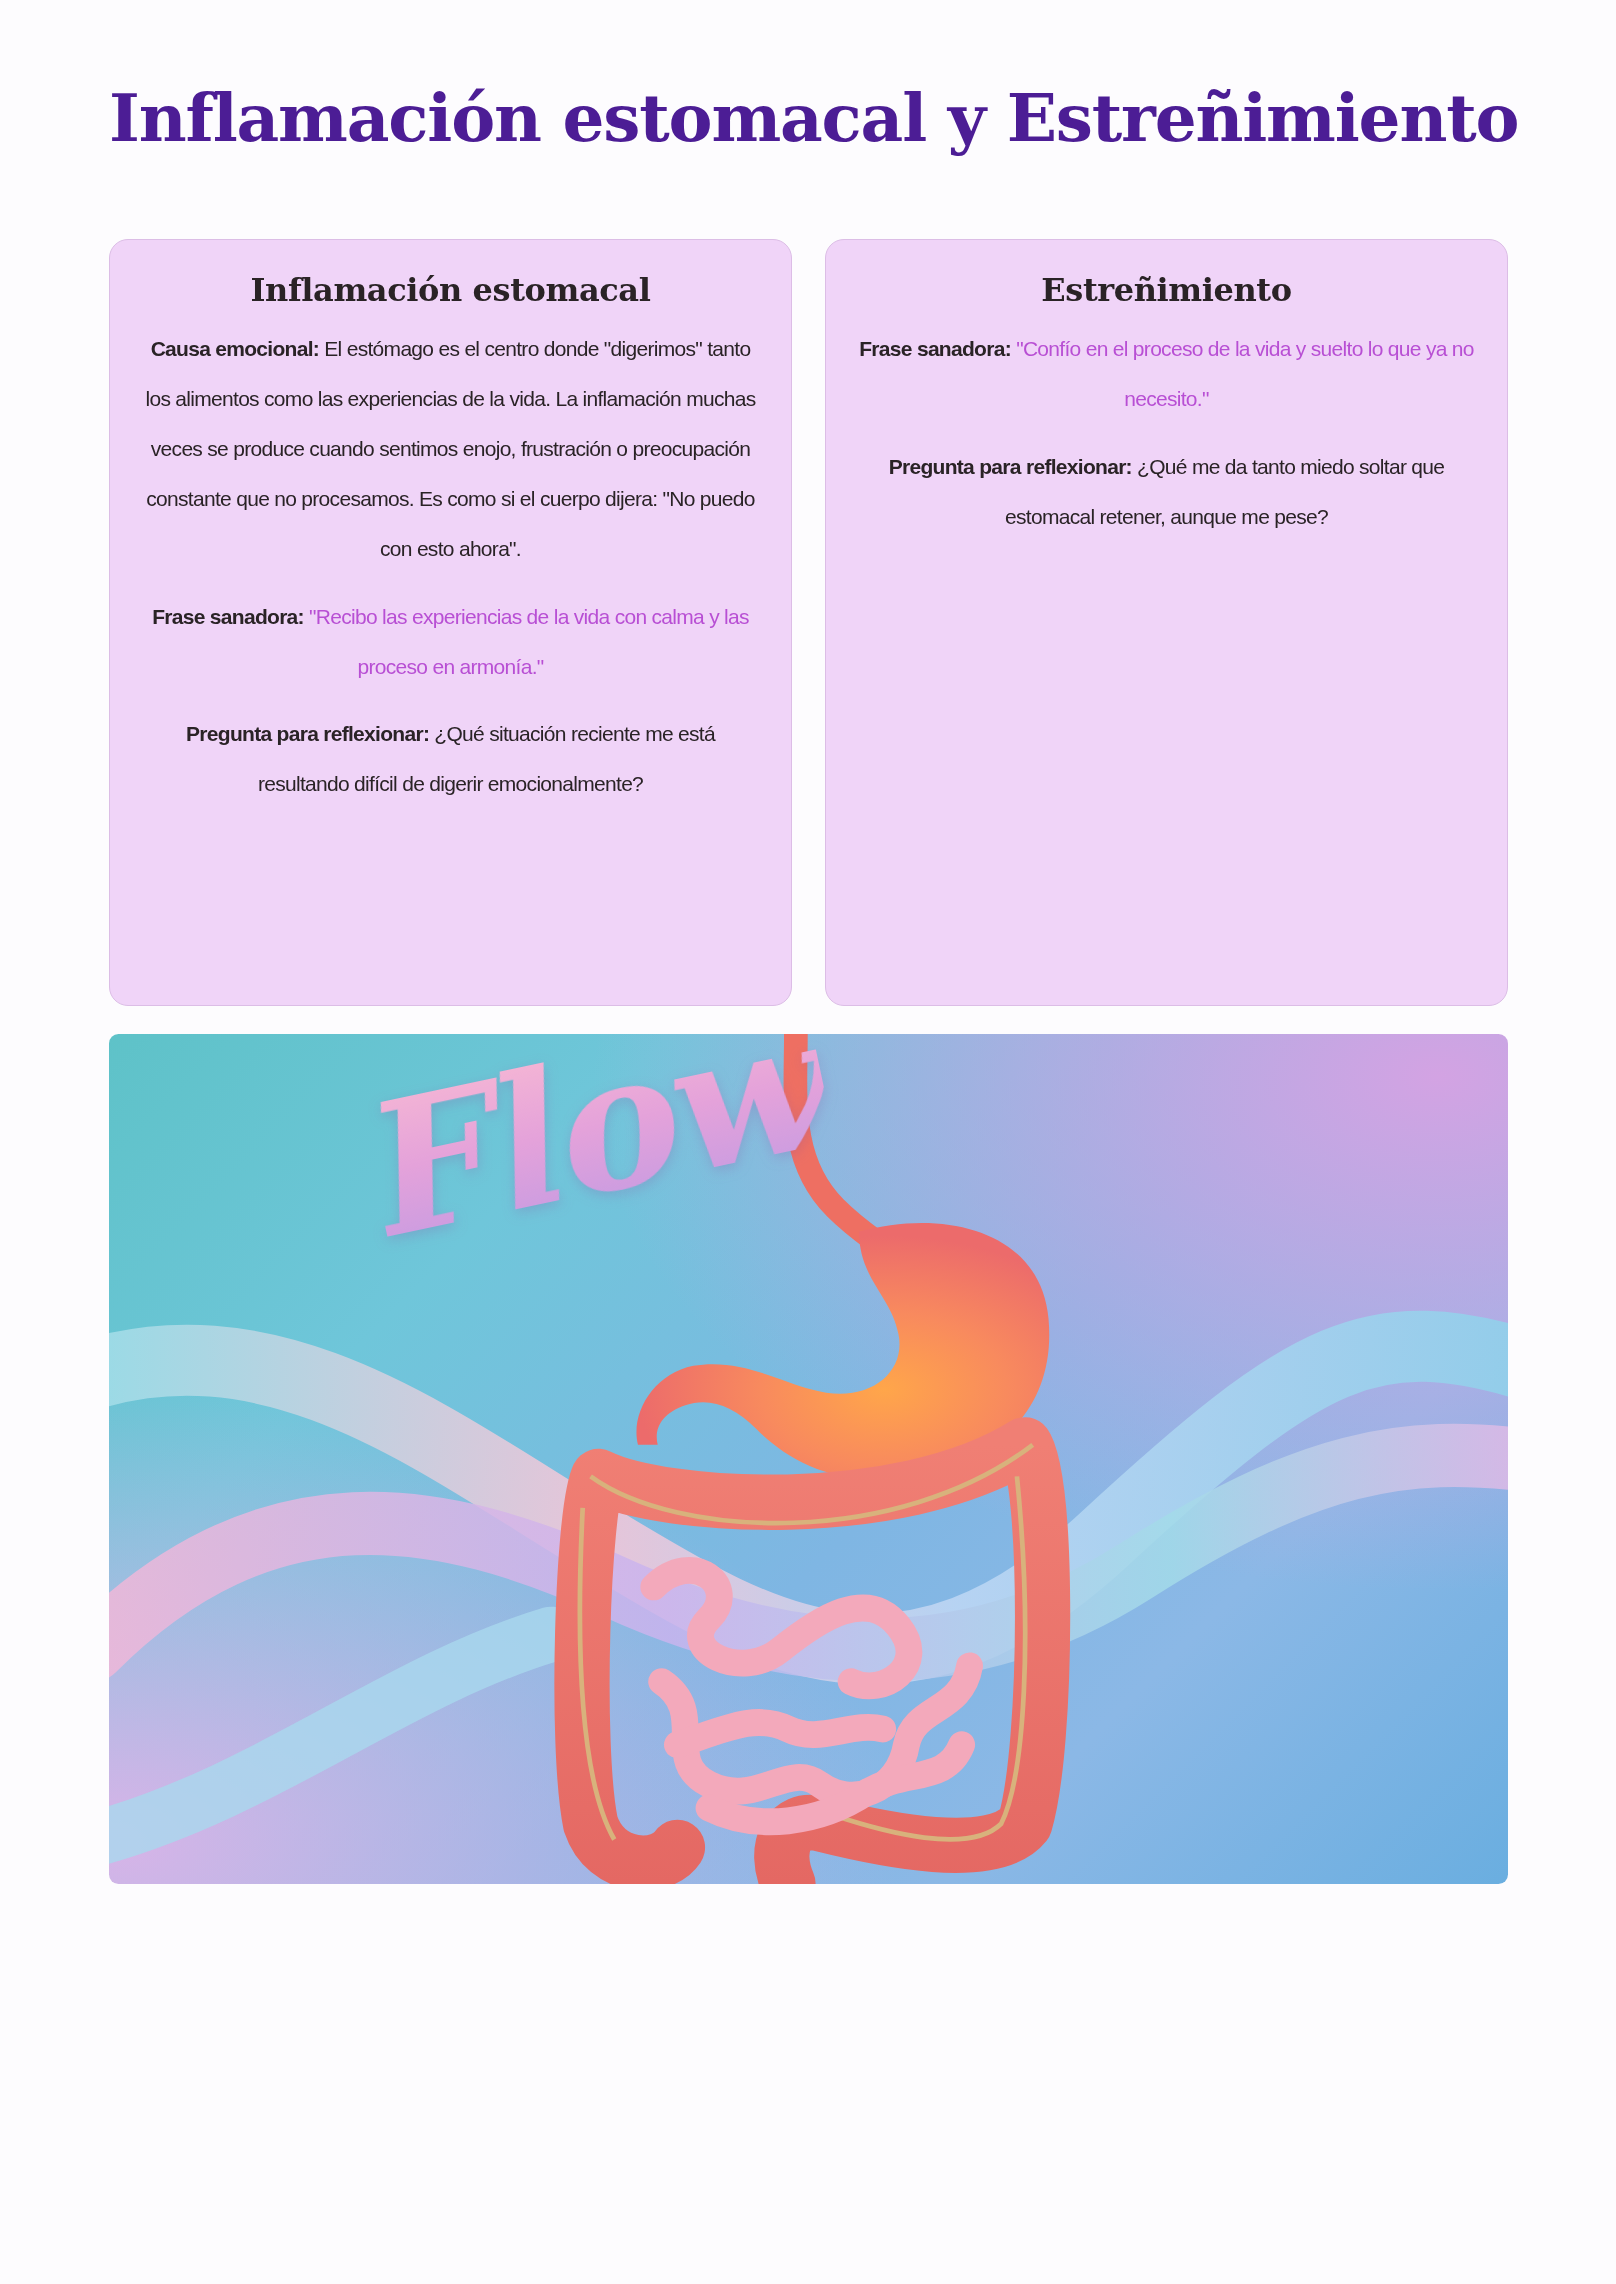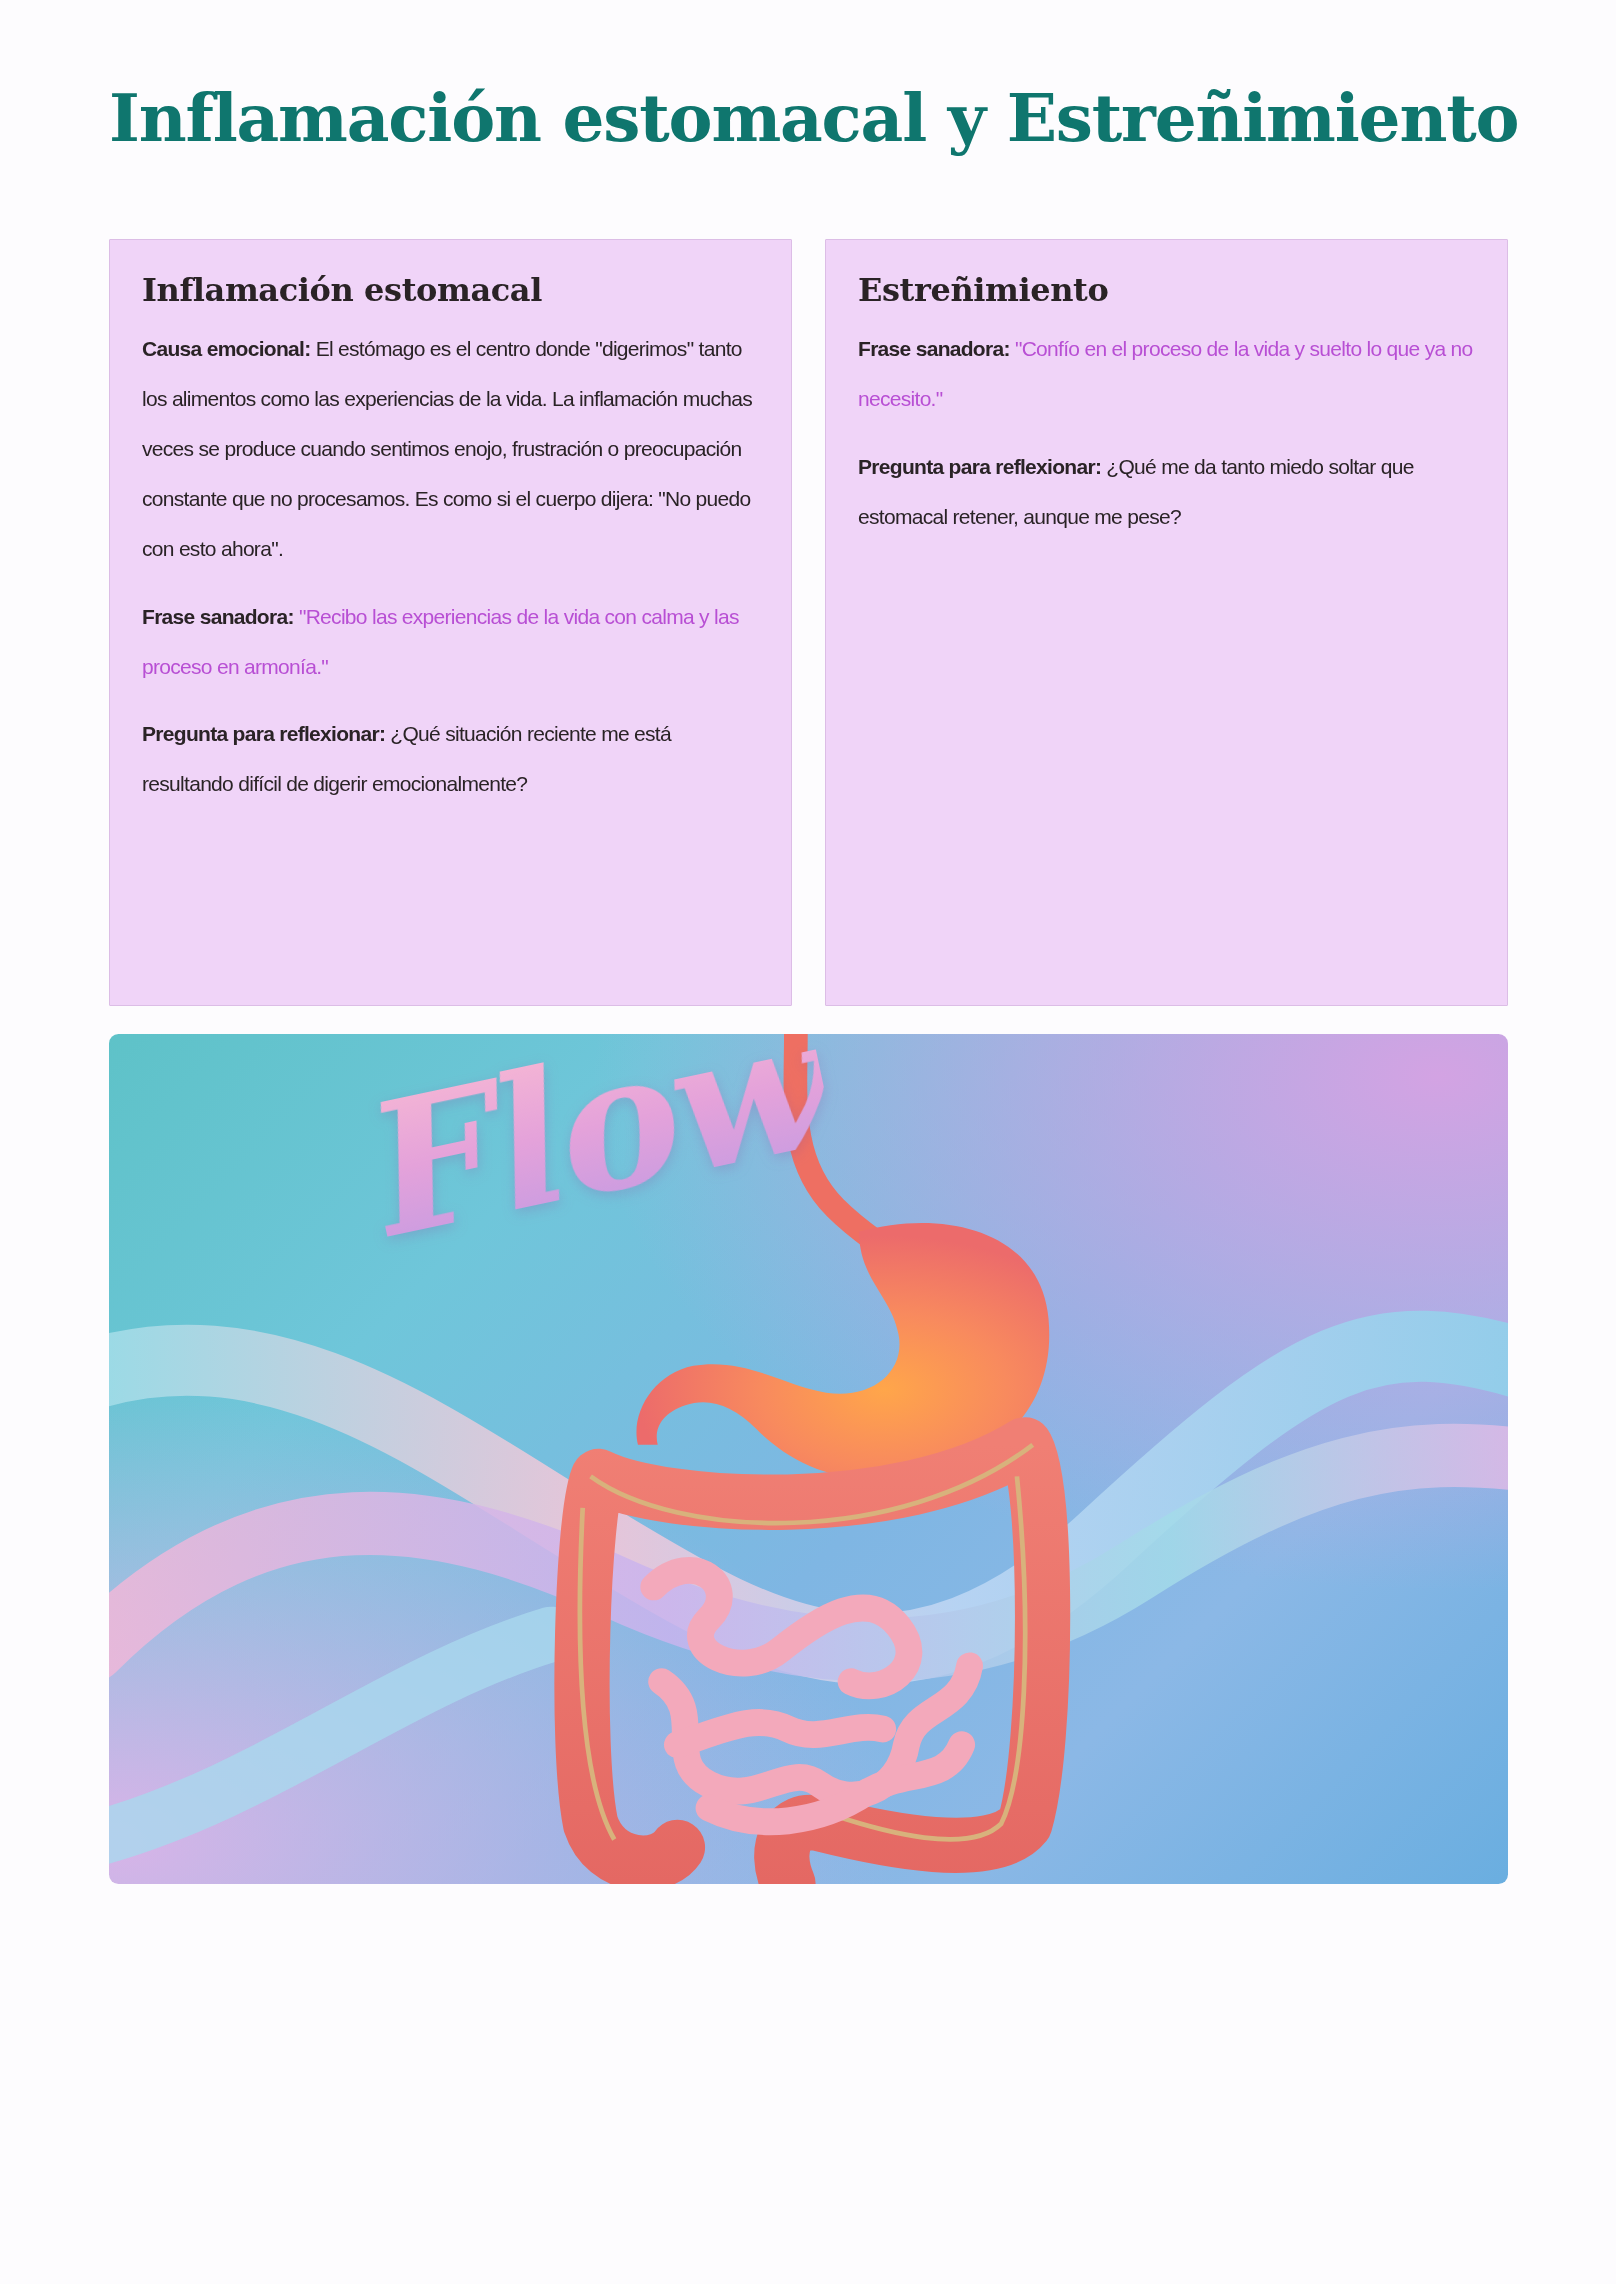--- a/index.html
+++ b/index.html
@@ -14,39 +14,40 @@
   .page-title {
     position: absolute;
     left: 109px;
     top: 79px;
     margin: 0;
     font-family: "DejaVu Serif", "Liberation Serif", serif;
     font-weight: bold;
     font-size: 66px;
     line-height: 1.2;
     letter-spacing: -1.2px;
-    color: #0f766e;
+    color: #4c1d95;
     white-space: nowrap;
   }
   .cards {
     position: absolute;
     left: 109px;
     top: 239px;
     width: 1399px;
     height: 767px;
     display: flex;
     gap: 33px;
   }
   .card {
     flex: 1;
     box-sizing: border-box;
     background: #f0d4f8;
     border: 1.6px solid #dcbde6;
-    border-radius: 1px;
+    border-radius: 19px;
     padding: 30px 32px 24px 32px;
+    text-align: center;
   }
   .card-title {
     margin: 0 0 12.6px 0;
     font-family: "DejaVu Serif", "Liberation Serif", serif;
     font-weight: bold;
     font-size: 32px;
     line-height: 1.3;
     letter-spacing: -0.4px;
     color: #2a2326;
   }

